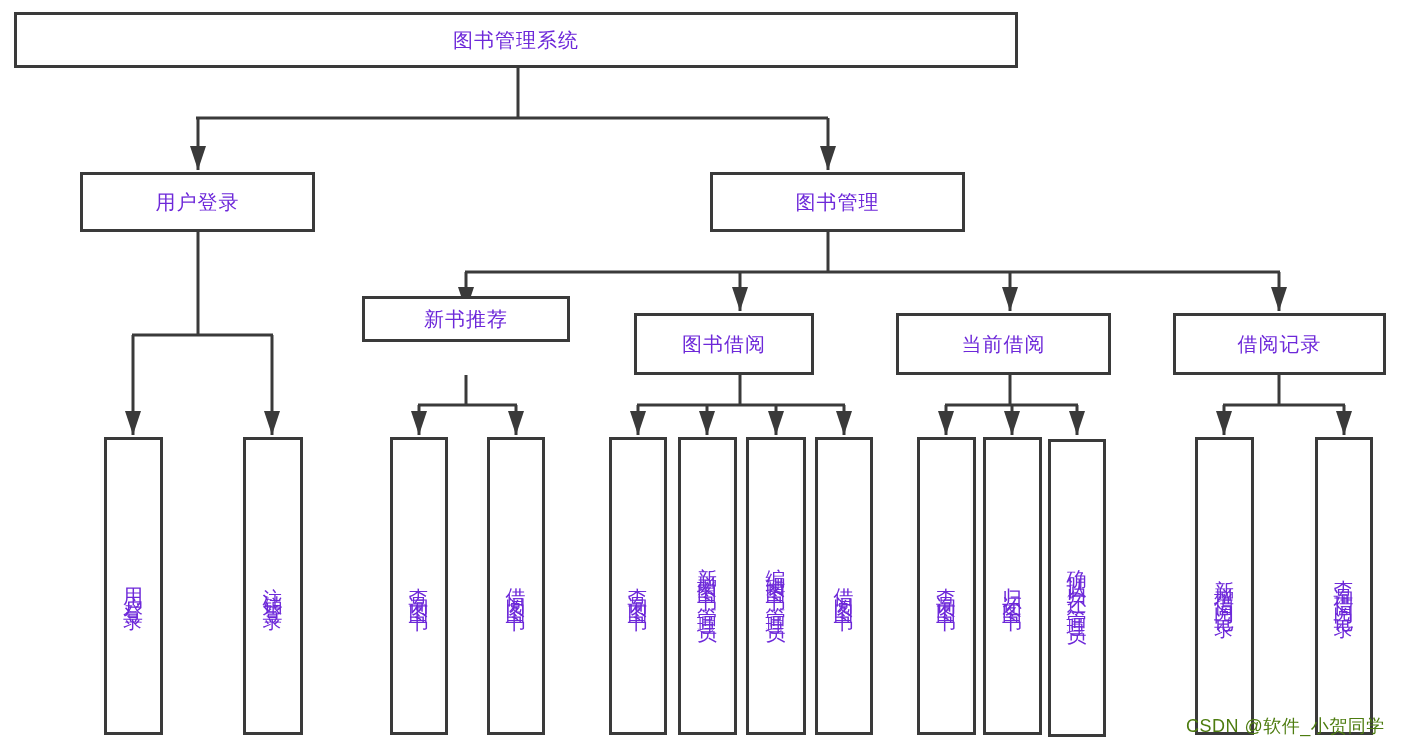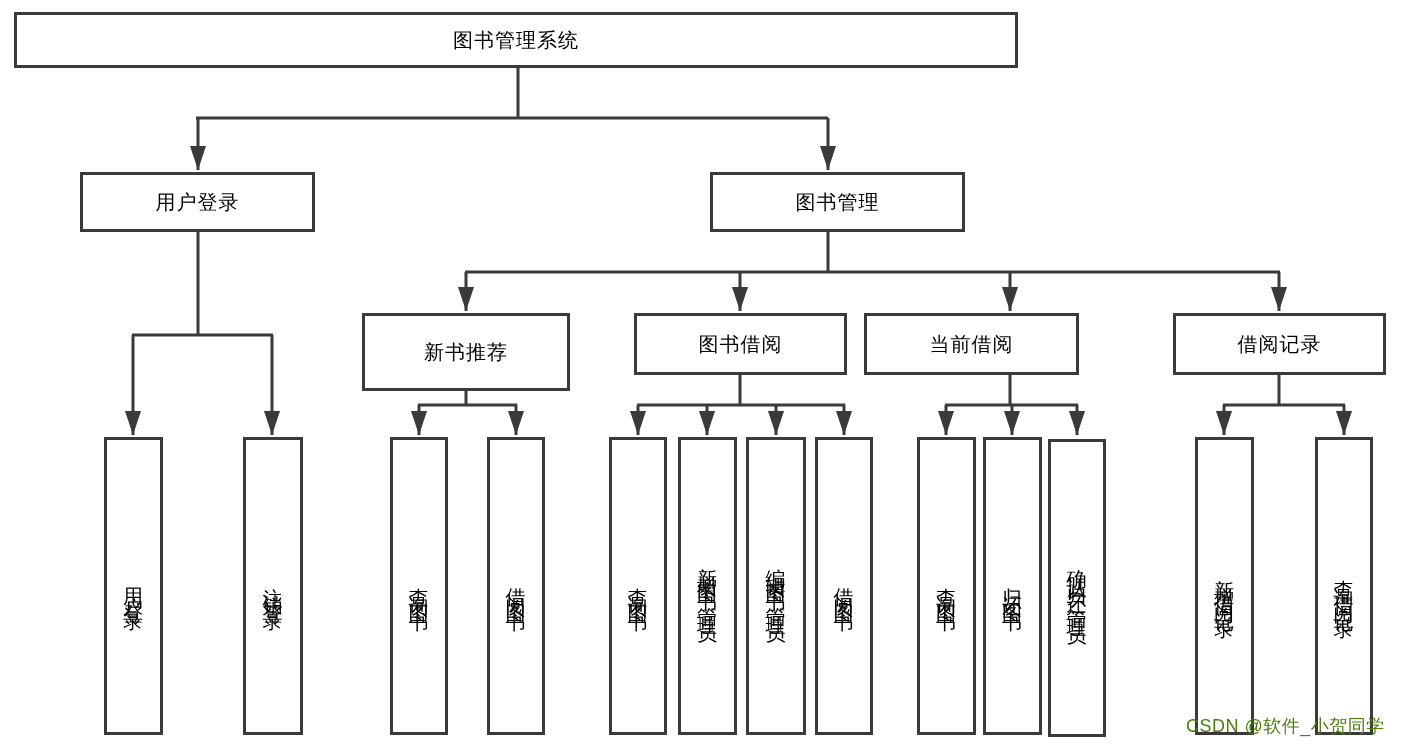--- a/index.html
+++ b/index.html
@@ -11,21 +11,21 @@
     overflow:hidden;
   }
   .connectors{position:absolute;left:0;top:0;z-index:1;}
   .connectors path{stroke:#3a3a3a;stroke-width:3;fill:none;}
   .box{
     position:absolute;
     box-sizing:border-box;
     border:3px solid #3a3a3a;
     background:#ffffff;
     display:flex;align-items:center;justify-content:center;
-    color:#000000;
+    color:#6d28d9;
     font-size:20px;
     letter-spacing:1px;
     z-index:2;
     text-align:center;
   }
   .vbox{
     writing-mode:vertical-rl;
     text-orientation:mixed;
     letter-spacing:8px;
     line-height:1;
@@ -99,27 +99,27 @@
     <span>图书管理系统</span>
   </div>
 
   <div class="box" style="left:80px;top:172px;width:235px;height:60px;">
     <span>用户登录</span>
   </div>
   <div class="box" style="left:710px;top:172px;width:255px;height:60px;">
     <span>图书管理</span>
   </div>
 
-  <div class="box" style="left:362px;top:313px;width:208px;height:78px;font-family:Liberation Serif, serif;">
+  <div class="box" style="left:362px;top:296px;width:208px;height:46px;font-family:Liberation Serif, serif;">
     <span>新书推荐</span>
   </div>
-  <div class="box" style="left:634px;top:313px;width:213px;height:62px;">
+  <div class="box" style="left:634px;top:313px;width:180px;height:62px;">
     <span>图书借阅</span>
   </div>
-  <div class="box" style="left:864px;top:313px;width:215px;height:62px;">
+  <div class="box" style="left:896px;top:313px;width:215px;height:62px;">
     <span>当前借阅</span>
   </div>
   <div class="box" style="left:1173px;top:313px;width:213px;height:62px;">
     <span>借阅记录</span>
   </div>
 
   <div class="box vbox" style="left:104px;top:437px;width:59px;height:298px;">
     <span>用户登录</span>
   </div>
   <div class="box vbox" style="left:243px;top:437px;width:60px;height:298px;">

